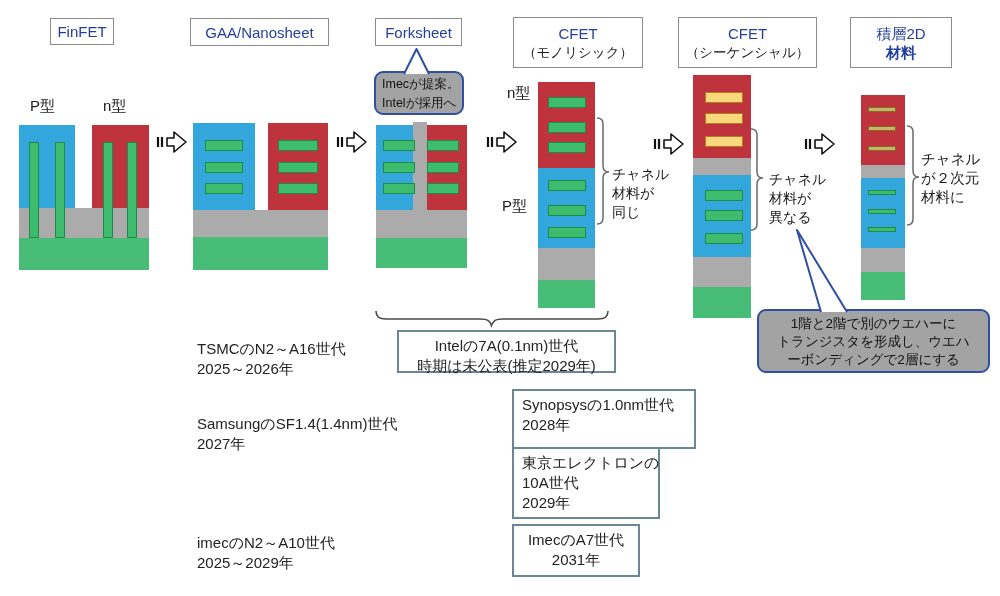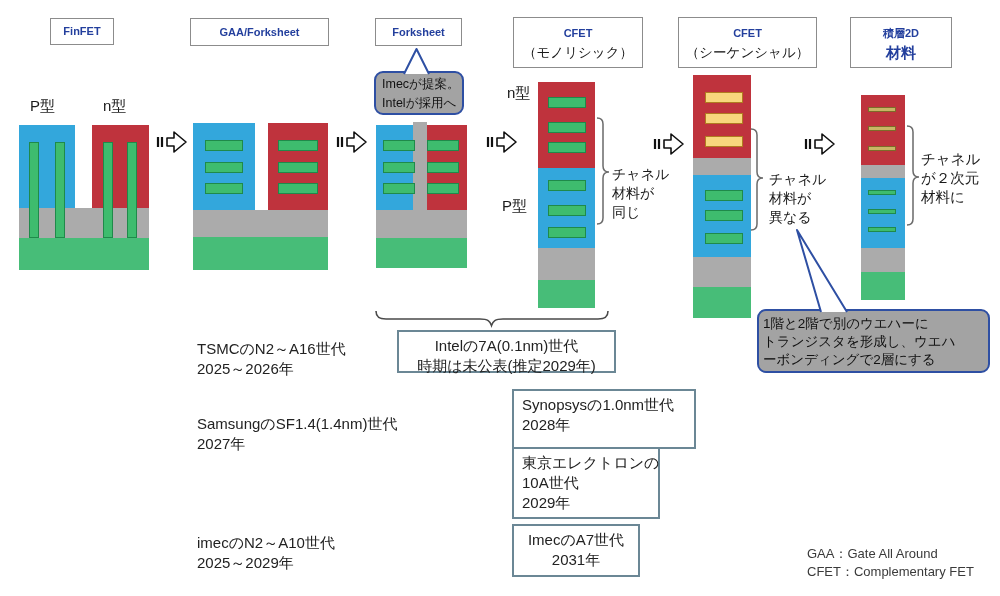--- a/index.html
+++ b/index.html
@@ -13,21 +13,21 @@
   .red{background:var(--nmos-red,#bf333d);}
   .grayb{background:var(--oxide-gray,#ababab);}
   .greenb{background:var(--substrate-green,#47bd78);}
   .sheet{background:var(--sheet-green,#3ebc6e);border:1px solid var(--sheet-green-border,#1f8a4a);}
   .ysheet{background:var(--sheet-yellow,#f8d77d);border:1px solid var(--sheet-yellow-border,#b07c20);}
   .tline{background:var(--sheet-tan,#c9b565);border:1px solid var(--sheet-tan-border,#7d6b28);}
   .gline{background:var(--sheet-green,#3ebc6e);border:1px solid var(--sheet-green-border,#1f8a4a);}
   
   .title-box{position:absolute;background:#fff;border:1px solid var(--title-box-border,#8c8c8c);
     display:flex;flex-direction:column;align-items:center;justify-content:center;text-align:center;box-sizing:border-box;}
-  .title-main{color:var(--title-blue,#233f9d);font-weight:bold;font-size:11px;line-height:19px;white-space:nowrap;}
+  .title-main{color:var(--title-blue,#233f9d);font-weight:normal;font-size:15px;line-height:19px;white-space:nowrap;}
   .title-sub{color:#1a1a1a;font-size:13.5px;line-height:19px;white-space:nowrap;}
   .title-sub-blue{color:var(--title-blue,#233f9d);font-weight:bold;font-size:15px;line-height:19px;white-space:nowrap;}
   
   .jp-label{position:absolute;font-size:15px;color:#1a1a1a;white-space:nowrap;}
   .note{position:absolute;font-size:14px;color:#1a1a1a;line-height:19px;white-space:nowrap;}
   .tl-text{position:absolute;font-size:15px;color:#222;line-height:20px;white-space:nowrap;}
   .tl-box{position:absolute;border:2px solid var(--year-box-border,#6b8795);background:#fff;
     font-size:15px;color:#222;line-height:20px;padding:4px 8px;white-space:nowrap;box-sizing:border-box;}
   .callout{position:absolute;border:2px solid var(--callout-border,#2e4fa3);border-radius:9px;background:#a3a3a3;
     color:#111;box-sizing:border-box;z-index:3;}
@@ -37,21 +37,21 @@
 </style>
 </head>
 <body>
 
 <div id="stage">
 
   <div class="title-box" style="left:50px;top:18px;width:64px;height:27px;">
     <div class="title-main">FinFET</div>
   </div>
   <div class="title-box" style="left:190px;top:18px;width:139px;height:28px;">
-    <div class="title-main">GAA/Forksheet</div>
+    <div class="title-main">GAA/Nanosheet</div>
   </div>
   <div class="title-box" style="left:375px;top:18px;width:87px;height:28px;">
     <div class="title-main">Forksheet</div>
   </div>
   <div class="title-box" style="left:513px;top:17px;width:130px;height:51px;">
     <div class="title-main">CFET</div>
     <div class="title-sub">（モノリシック）</div>
   </div>
   <div class="title-box" style="left:678px;top:17px;width:139px;height:51px;">
     <div class="title-main">CFET</div>
@@ -145,21 +145,21 @@
   <div class="note" style="left:921px;top:150px;font-size:14.5px;">
     <div>チャネル</div>
     <div>が２次元</div>
     <div>材料に</div>
   </div>
 
   <div class="callout" style="left:374px;top:71px;width:90px;height:44px;padding:2px 6px;font-size:12.5px;line-height:19px;">
     <div class="cl">Imecが提案。</div>
     <div class="cl">Intelが採用へ</div>
   </div>
-  <div class="callout" style="left:757px;top:309px;width:233px;height:64px;padding:4px 4px;font-size:13.5px;line-height:18px;">
+  <div class="callout" style="left:757px;top:309px;width:233px;height:64px;padding:4px 4px;font-size:13.5px;line-height:18px;text-align:center;">
     <div class="cl">1階と2階で別のウエハーに</div>
     <div class="cl">トランジスタを形成し、ウエハ</div>
     <div class="cl">ーボンディングで2層にする</div>
   </div>
 
   <div class="tl-text" style="left:197px;top:339px;">
     <div>TSMCのN2～A16世代</div>
     <div>2025～2026年</div>
   </div>
   <div class="tl-box" style="left:397px;top:330px;width:219px;height:43px;text-align:center;">
@@ -181,24 +181,20 @@
   </div>
   <div class="tl-text" style="left:197px;top:533px;">
     <div>imecのN2～A10世代</div>
     <div>2025～2029年</div>
   </div>
   <div class="tl-box" style="left:512px;top:524px;width:128px;height:53px;text-align:center;">
     <div>ImecのA7世代</div>
     <div>2031年</div>
   </div>
 
-  <div class="fn" style="left:807px;top:545px;">
-    <div>GAA：Gate All Around</div>
-    <div>CFET：Complementary FET</div>
-  </div>
 
   <svg id="overlay" width="1000" height="596" viewBox="0 0 1000 596">
     <defs>
       <g id="stage-arrow">
         <path d="M2 9 V19 M6 9 V19" stroke="#111" stroke-width="2.2" fill="none"></path>
         <path d="M11 10 H18 V4 L30 14 L18 24 V18 H11 Z" fill="#fff" stroke="#111" stroke-width="1.6" stroke-linejoin="round"></path>
       </g>
     </defs>
 
     <use href="#stage-arrow" x="156" y="128"></use>

